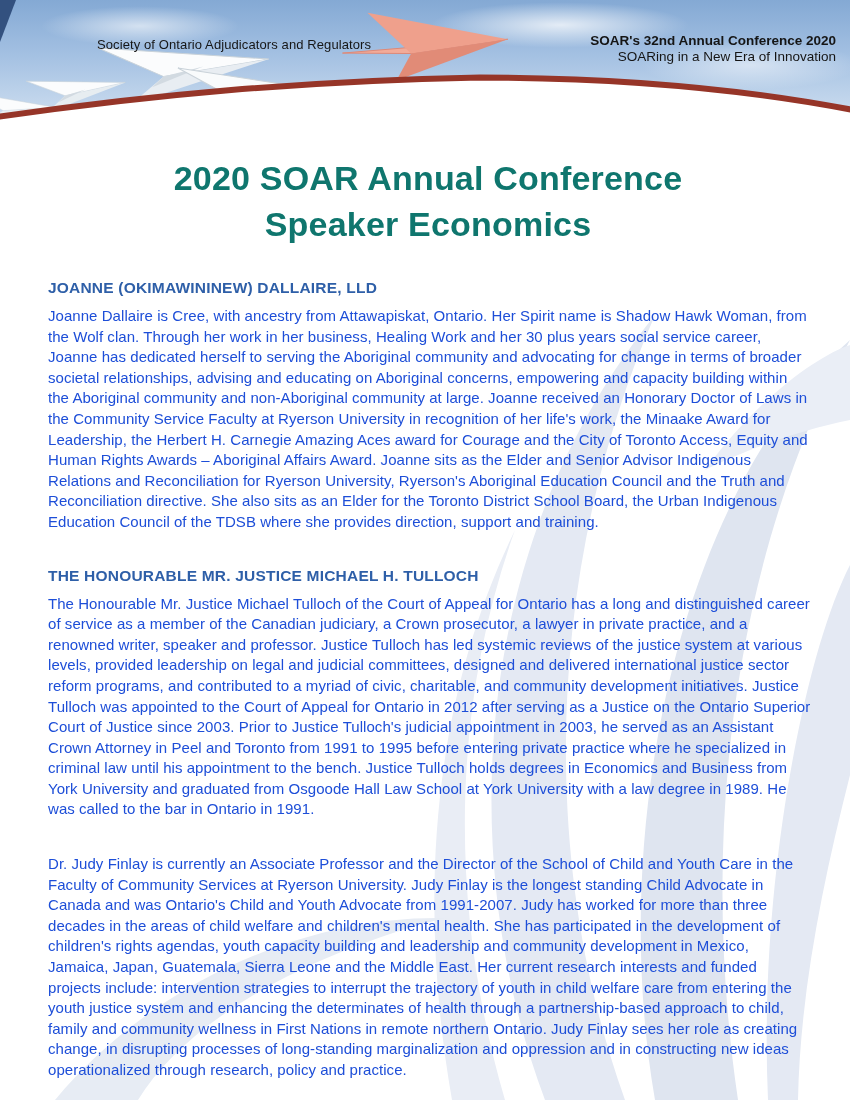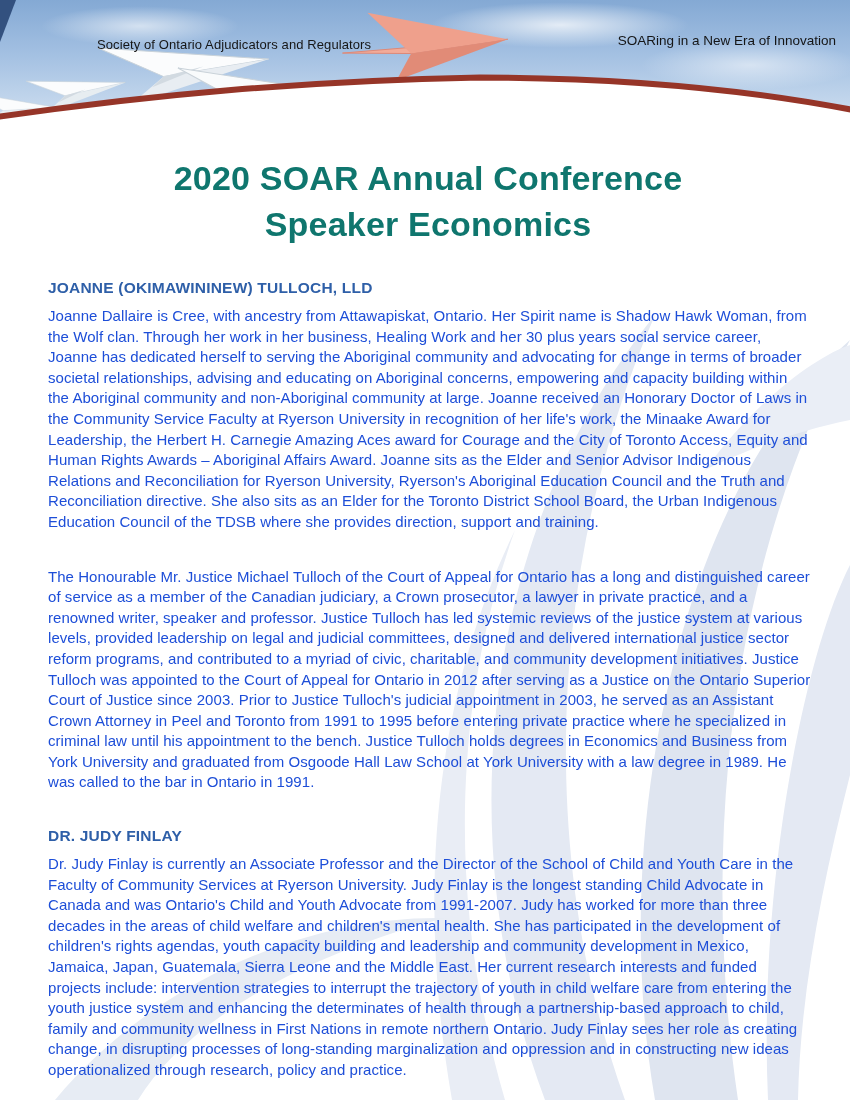--- a/index.html
+++ b/index.html
@@ -161,48 +161,49 @@
         <polygon points="168,24 0,44 70,42" fill="#f2ab99" stroke="#dd8977" stroke-width="1"></polygon>
         <polygon points="168,24 24,2 70,42" fill="#efa08c"></polygon>
         <polygon points="168,24 70,42 56,70" fill="#e18b77"></polygon>
       </g>
     </svg>
 
 
     <div class="org-name">Society of Ontario Adjudicators and Regulators</div>
 
     <div class="conf-block">
+      <div class="conf-title">SOAR's 32nd Annual Conference 2020</div>
       <div class="conf-subtitle">SOARing in a New Era of Innovation</div>
     </div>
 
     <svg class="curve-svg" width="850" height="135" viewBox="0 0 850 135">
       <path d="M0,117 C150,95 300,81 480,77.5 C640,78 765,93 850,110 L850,135 L0,135 Z" fill="#ffffff"></path>
       <path d="M-3,117 C150,95 300,81 480,77.5 C640,78 765,93 853,110" fill="none" stroke="#963528" stroke-width="6"></path>
     </svg>
   </div>
 
   <div class="content">
 
     <div class="page-title">
       <div>2020 SOAR Annual Conference</div>
       <div>Speaker Economics</div>
     </div>
 
     <div class="sections">
 
       <div class="section">
-        <div class="section-heading">JOANNE (OKIMAWININEW) TULLOCH, LLD</div>
+        <div class="section-heading">JOANNE (OKIMAWININEW) DALLAIRE, LLD</div>
         <div class="section-body">Joanne Dallaire is Cree, with ancestry from Attawapiskat, Ontario.  Her Spirit name is Shadow Hawk Woman, from the Wolf clan. Through her work in her business, Healing Work and her 30 plus years social service career, Joanne has dedicated herself to serving the Aboriginal community and advocating for change in terms of broader societal relationships, advising and educating on Aboriginal concerns, empowering and capacity building within the Aboriginal community and non-Aboriginal community at large. Joanne received an Honorary Doctor of Laws in the Community Service Faculty at Ryerson University in recognition of her life's work, the Minaake Award for Leadership, the Herbert H. Carnegie Amazing Aces award for Courage and the City of Toronto Access, Equity and Human Rights Awards – Aboriginal Affairs Award. Joanne sits as the Elder and Senior Advisor Indigenous Relations and Reconciliation for Ryerson University, Ryerson's Aboriginal Education Council and the Truth and Reconciliation directive. She also sits as an Elder for the Toronto District School Board, the Urban Indigenous Education Council of the TDSB where she provides direction, support and training.</div>
       </div>
 
       <div class="section">
+        <div class="section-heading">THE HONOURABLE MR. JUSTICE MICHAEL H. TULLOCH</div>
         <div class="section-body">The Honourable Mr. Justice Michael Tulloch of the Court of Appeal for Ontario has a long and distinguished career of service as a member of the Canadian judiciary, a Crown prosecutor, a lawyer in private practice, and a renowned writer, speaker and professor. Justice Tulloch has led systemic reviews of the justice system at various levels, provided leadership on legal and judicial committees, designed and delivered international justice sector reform programs, and contributed to a myriad of civic, charitable, and community development initiatives. Justice Tulloch was appointed to the Court of Appeal for Ontario in 2012 after serving as a Justice on the Ontario Superior Court of Justice since 2003. Prior to Justice Tulloch's judicial appointment in 2003, he served as an Assistant Crown Attorney in Peel and Toronto from 1991 to 1995 before entering private practice where he specialized in criminal law until his appointment to the bench. Justice Tulloch holds degrees in Economics and Business from York University and graduated from Osgoode Hall Law School at York University with a law degree in 1989. He was called to the bar in Ontario in 1991.</div>
       </div>
 
       <div class="section">
-        <div class="section-heading">DR. JUDY FINLAY</div>
         <div class="section-body">Dr. Judy Finlay is currently an Associate Professor and the Director of the School of Child and Youth Care in the Faculty of Community Services at Ryerson University.  Judy Finlay is the longest standing Child Advocate in Canada and was Ontario's Child and Youth Advocate from 1991-2007.  Judy has worked for more than three decades in the areas of child welfare and children's mental health. She has participated in the development of children's rights agendas, youth capacity building and leadership and community development in Mexico, Jamaica, Japan, Guatemala, Sierra Leone and the Middle East.  Her current research interests and funded projects include: intervention strategies to interrupt the trajectory of youth in child welfare care from entering the youth justice system and enhancing the determinates of health through a partnership-based approach to child, family and community wellness in First Nations in remote northern Ontario. Judy Finlay sees her role as creating change, in disrupting processes of long-standing marginalization and oppression and in constructing new ideas operationalized through research, policy and practice.</div>
       </div>
 
     </div>
   </div>
 
 </div>
 
 </body></html>

